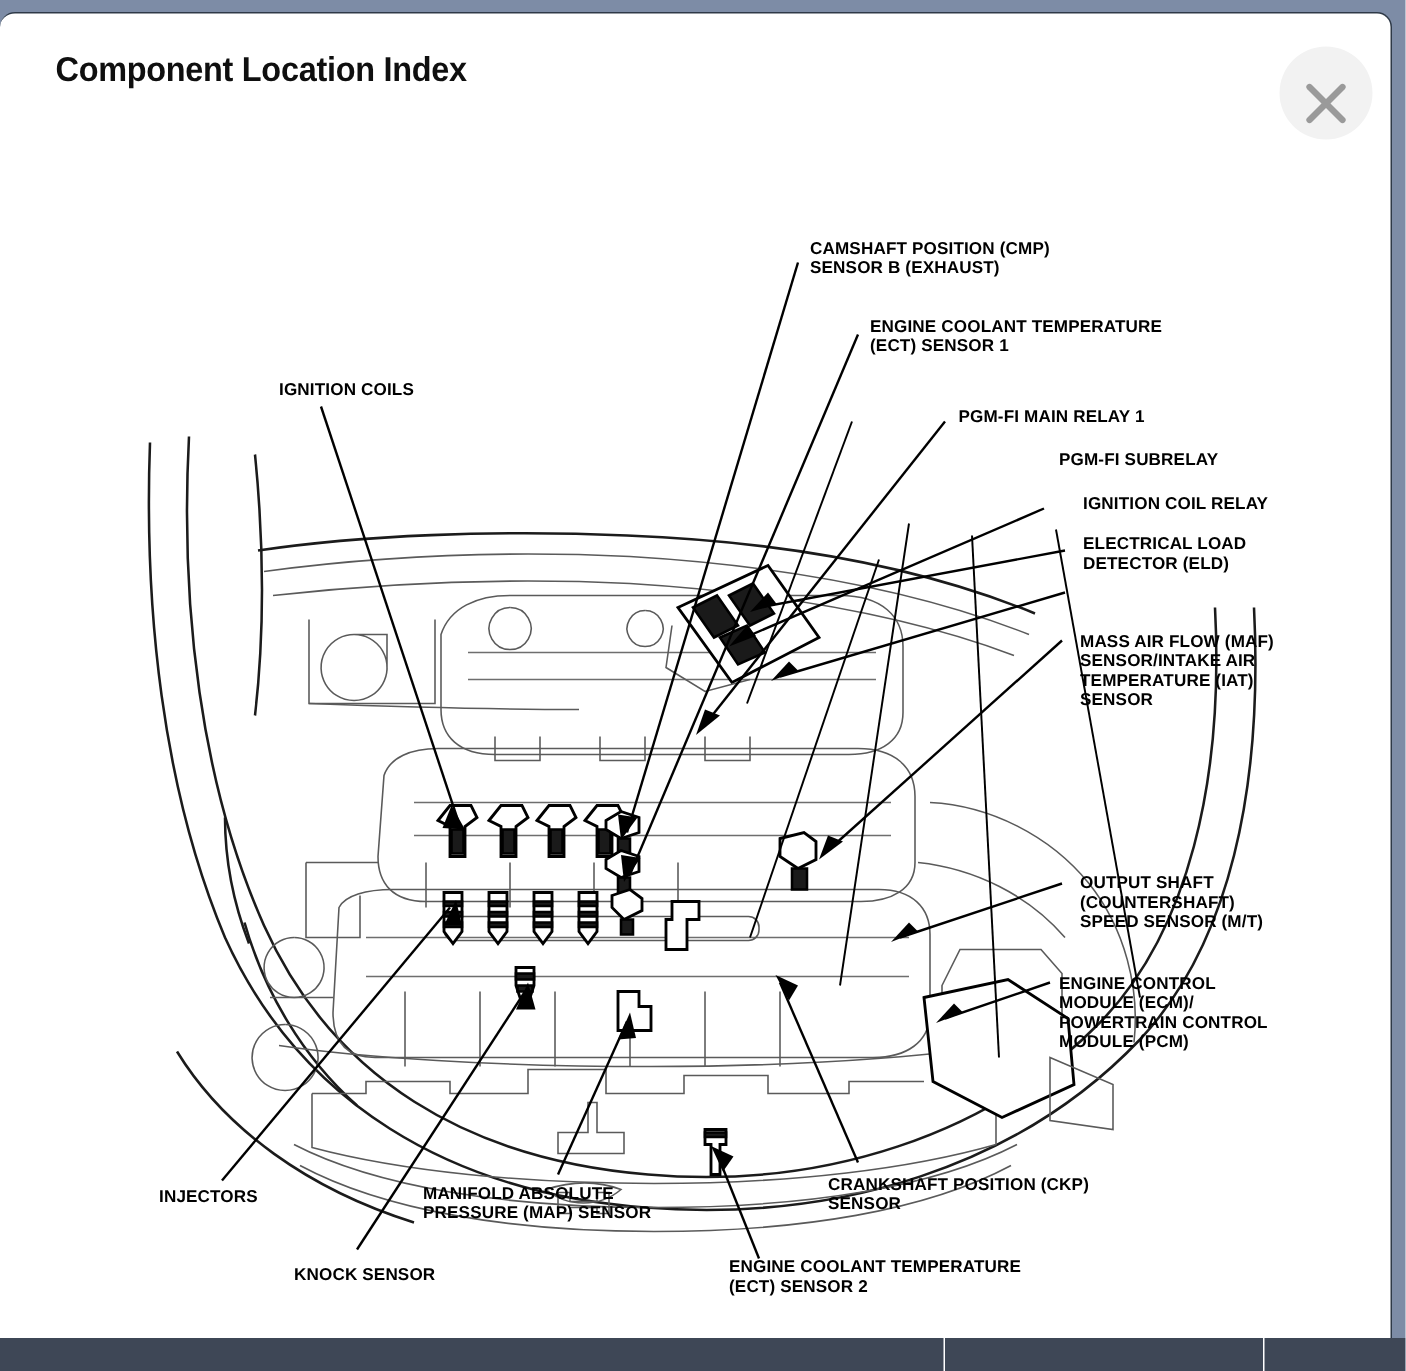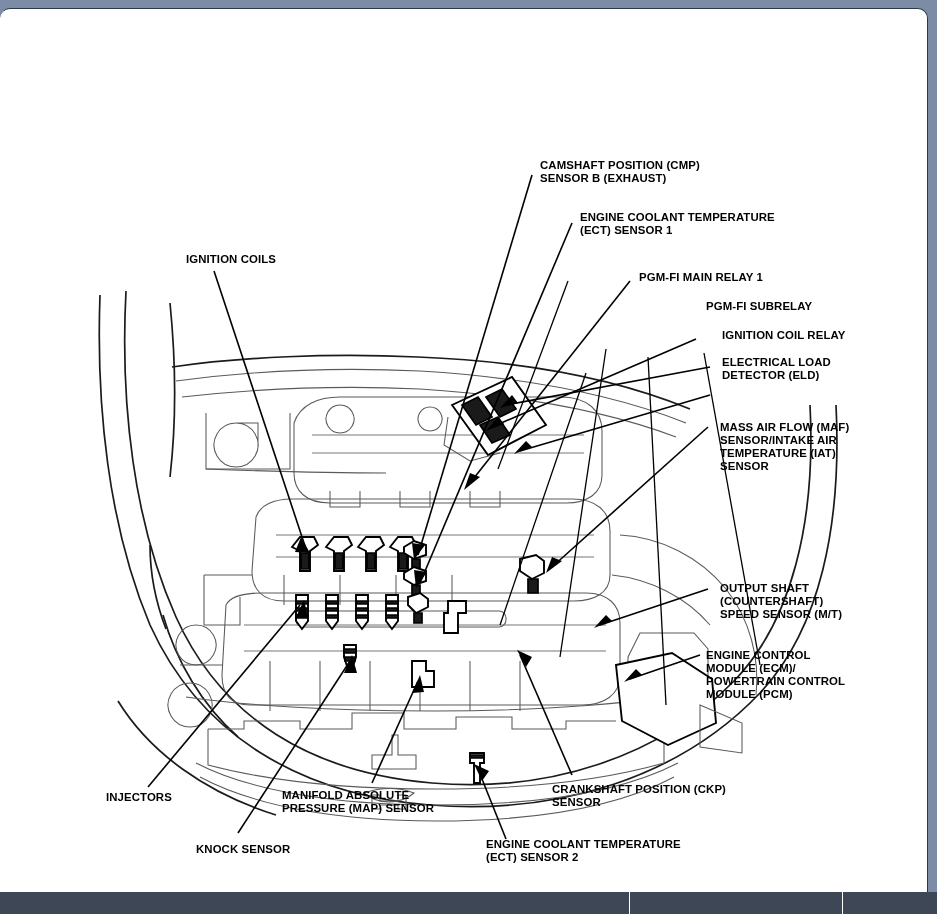--- a/index.html
+++ b/index.html
@@ -84,20 +84,32 @@
   .bottom-seg:last-child{border-right:none;}
   #seg-a{flex:0 0 630px;}
   #seg-b{flex:0 0 213px;}
   #seg-c{flex:1 1 auto;}
 </style>
 </head>
 <body>
 
 <div id="modal-card">
 
+  <div id="modal-header">
+    <div id="dialog-title">Component Location Index</div>
+
+    <button id="close-button" aria-label="Close">
+      <span>
+        <svg width="34" height="34" viewBox="0 0 34 34">
+          <line x1="6" y1="6" x2="28" y2="28" stroke="#9a9a9a" stroke-width="4.2" stroke-linecap="round"></line>
+          <line x1="28" y1="6" x2="6" y2="28" stroke="#9a9a9a" stroke-width="4.2" stroke-linecap="round"></line>
+        </svg>
+      </span>
+    </button>
+  </div>
 
   <div id="diagram-wrap">
   <svg id="diagram-svg" viewBox="0 0 928 790" xmlns="http://www.w3.org/2000/svg">
 
     <g>
       <path class="body-line" d="M100,190 C96,300 108,420 150,520 C200,630 300,690 430,700 C560,710 680,672 760,588 C820,524 842,420 836,300"></path>
       <path class="body-line" d="M126,186 C120,300 134,418 176,512 C222,614 312,668 432,678 C548,688 660,652 734,576 C792,516 816,416 810,300"></path>
       <path class="body-line" d="M150,440 C150,470 156,498 166,524"></path>
       <path class="body-line" d="M170,198 C176,258 176,320 170,372"></path>
       <path class="body-line" d="M163,510 C176,556 202,600 238,632"></path>

